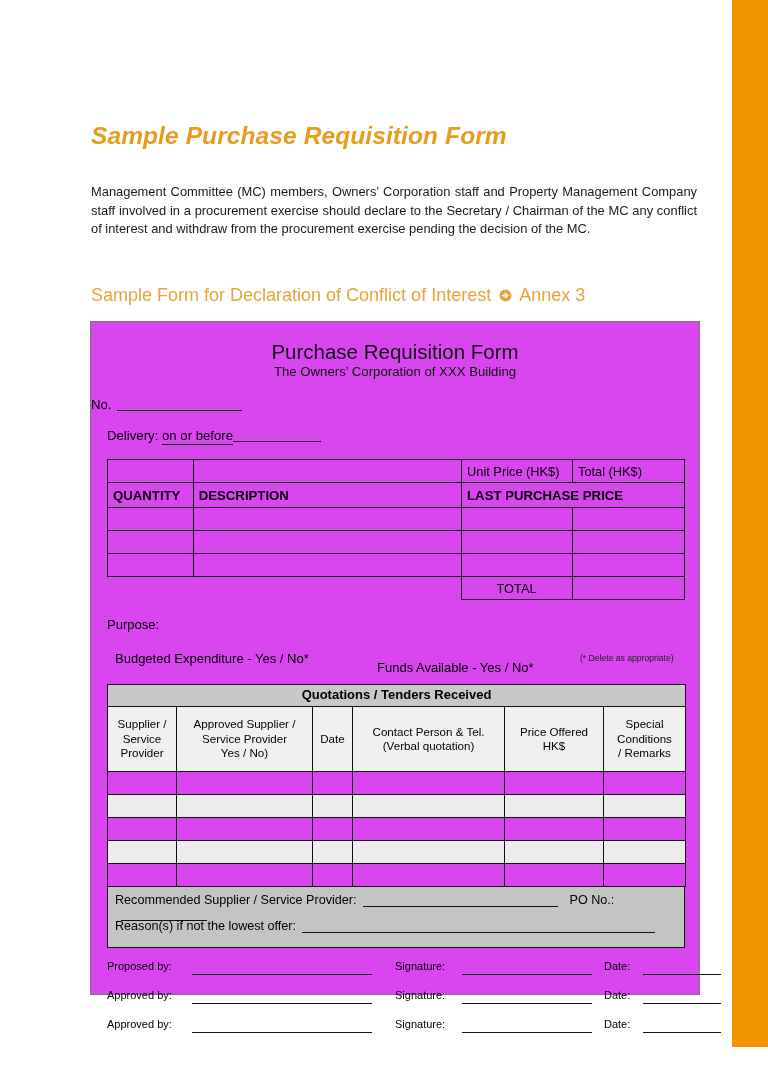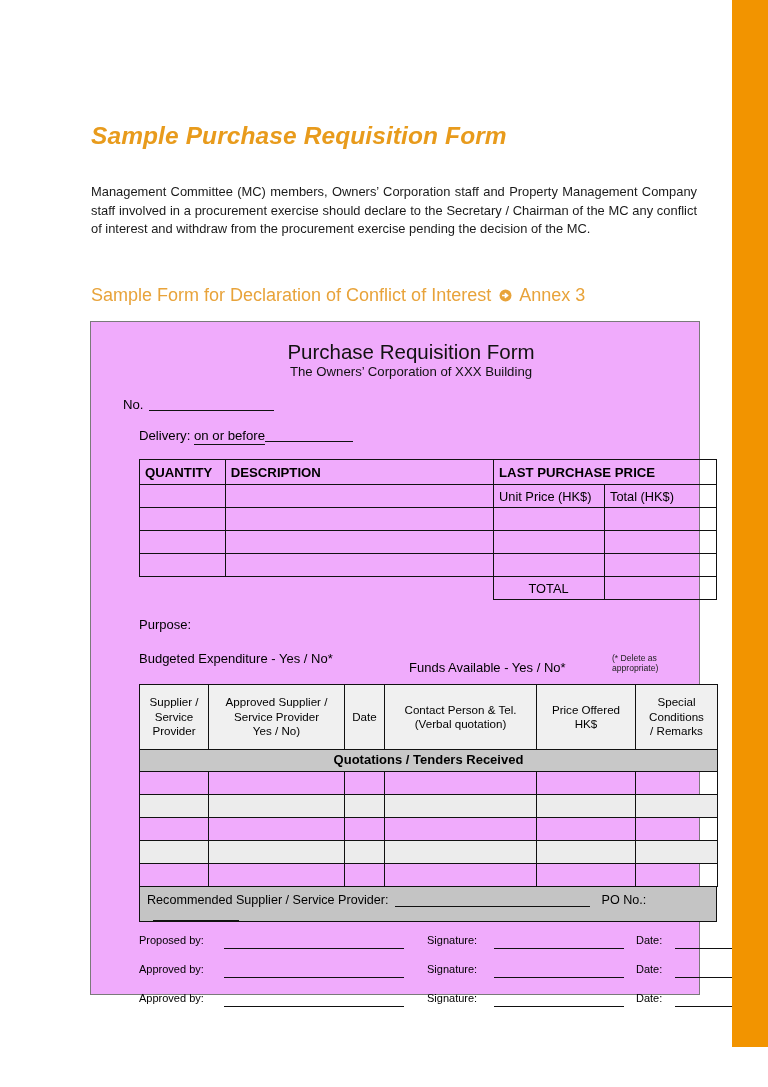--- a/index.html
+++ b/index.html
@@ -74,22 +74,21 @@
 
   
   #form-box {
     position: absolute;
     left: 90px;
     top: 321px;
     width: 610px;
     height: 674px;
     box-sizing: border-box;
     border: 1.2px solid #7a7a7a;
-    background: #f0abfc;
-    padding-left: 32px;
+    background: #d946ef;
   }
 
   .form-title {
     text-align: center;
     font-size: 20.5px;
     margin-top: 18px;
     color: #111;
   }
   .form-subtitle {
     text-align: center;
@@ -163,21 +162,21 @@
   .purpose {
     font-size: 13px;
     margin: 17px 0 0 16px;
   }
   .budget-row {
     position: relative;
     font-size: 13px;
     margin: 19px 0 0 16px;
     height: 16px;
   }
-  .budget-row .b1 { position: absolute; left: 0; top: 0; }
+  .budget-row .b1 { position: absolute; left: 8px; top: 0; }
   .budget-row .b2 { position: absolute; left: 270px; top: 9px; }
   .budget-row .b3 {
     position: absolute; left: 473px; top: 2px;
     font-size: 8.6px; color: #222;
   }
 
   
   table.quotes {
     border-collapse: collapse;
     margin: 17px 0 0 16px;
@@ -287,29 +286,29 @@
 
     <table class="items">
       <colgroup>
         <col class="c-qty">
           <col class="c-desc">
           <col class="c-unit">
           <col class="c-tot">
       </colgroup>
       <tbody>
           <tr>
+        <td></td>
+        <td></td>
+        <td>Unit Price (HK$)</td>
+        <td>Total (HK$)</td>
+      </tr>
+      <tr>
         <th class="hdr">QUANTITY</th>
         <th class="hdr">DESCRIPTION</th>
         <th class="hdr" colspan="2">LAST PURCHASE PRICE</th>
-      </tr>
-      <tr>
-        <td></td>
-        <td></td>
-        <td>Unit Price (HK$)</td>
-        <td>Total (HK$)</td>
       </tr>
       <tr>
         <td></td>
         <td></td>
         <td></td>
         <td></td>
       </tr>
       <tr>
         <td></td>
         <td></td>
@@ -343,20 +342,23 @@
       <colgroup>
         <col class="q-c1">
           <col class="q-c2">
           <col class="q-c3">
         <col class="q-c4">
           <col class="q-c5">
           <col class="q-c6">
       </colgroup>
       <tbody>
           <tr>
+        <th class="band" colspan="6">Quotations / Tenders Received</th>
+      </tr>
+      <tr>
         <th class="colhdr">
           <span>Supplier /</span><br>
           <span>Service</span><br>
           <span>Provider</span>
         </th>
         <th class="colhdr">
           <span>Approved Supplier /</span><br>
           <span>Service Provider</span><br>
           <span>Yes / No)</span>
         </th>
@@ -369,23 +371,20 @@
           <span>Price Offered</span><br>
           <span>HK$</span>
         </th>
         <th class="colhdr">
           <span>Special</span><br>
           <span>Conditions</span><br>
           <span>/ Remarks</span>
         </th>
       </tr>
       <tr>
-        <th class="band" colspan="6">Quotations / Tenders Received</th>
-      </tr>
-      <tr>
         <td class="rowcell"></td>
         <td class="rowcell"></td>
         <td class="rowcell"></td>
         <td class="rowcell"></td>
         <td class="rowcell"></td>
         <td class="rowcell"></td>
       </tr>
       <tr class="alt">
         <td class="rowcell"></td>
         <td class="rowcell"></td>
@@ -417,20 +416,23 @@
         <td class="rowcell"></td>
         <td class="rowcell"></td>
         <td class="rowcell"></td>
       </tr>
     </tbody>
       </table>
 
     <div class="rec-band">
       <div class="line1">
         <span>Recommended Supplier / Service Provider:</span><span class="blank bl-a"></span><span class="po">PO No.:</span><span class="blank bl-b"></span>
+      </div>
+      <div class="line2">
+        <span>Reason(s) if not the lowest offer:</span><span class="blank bl-c"></span>
       </div>
     </div>
 
     <div class="sig-block">
       <div class="sig-row">
         <span class="lab-a">Proposed by:</span>
         <span class="bl-a"></span>
         <span class="lab-b">Signature:</span>
         <span class="bl-b"></span>
         <span class="lab-c">Date:</span>

